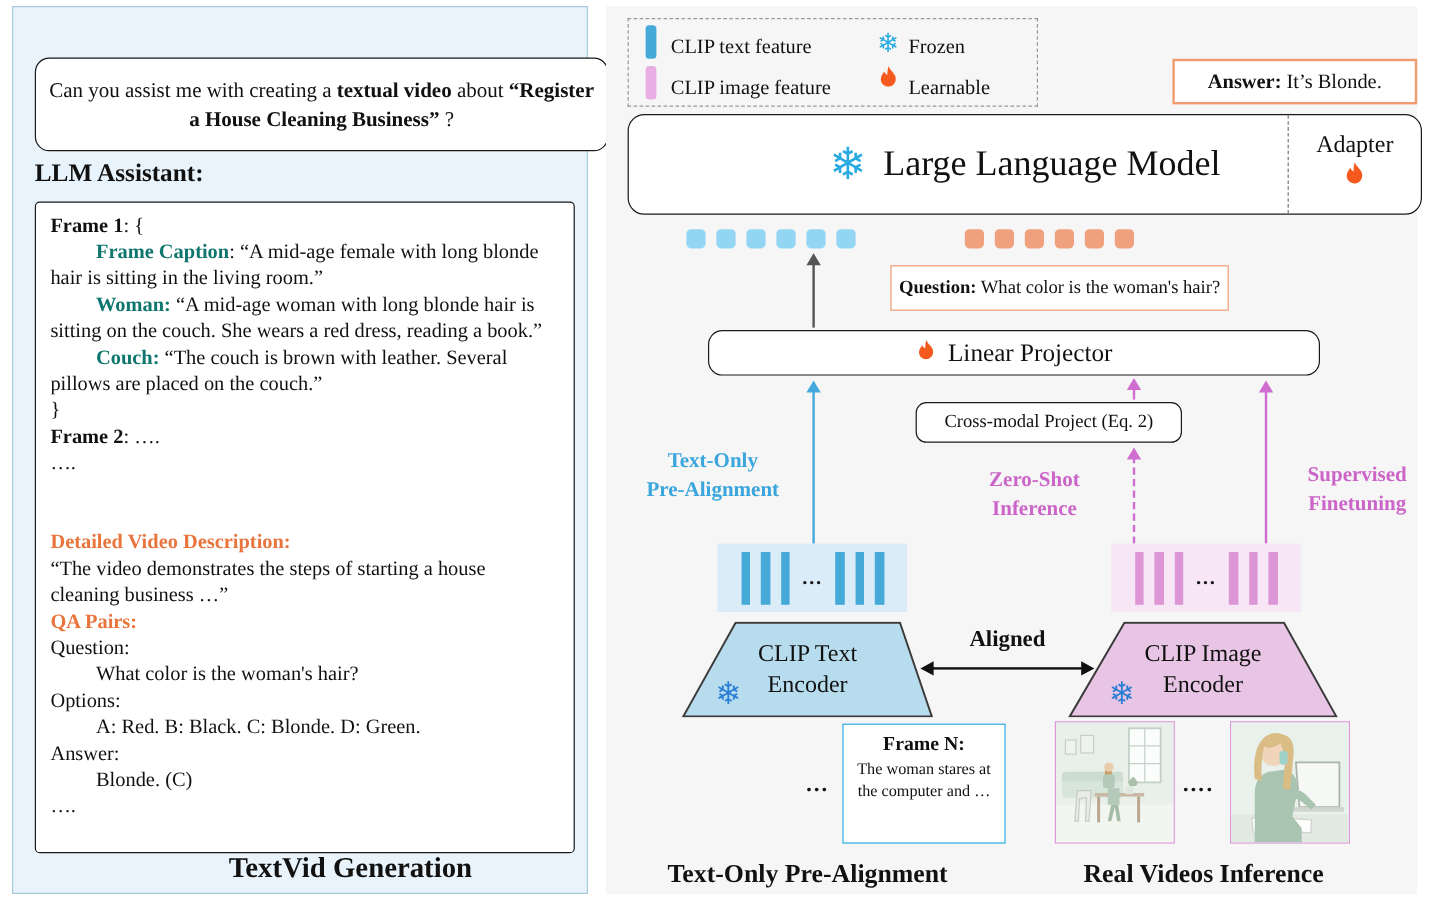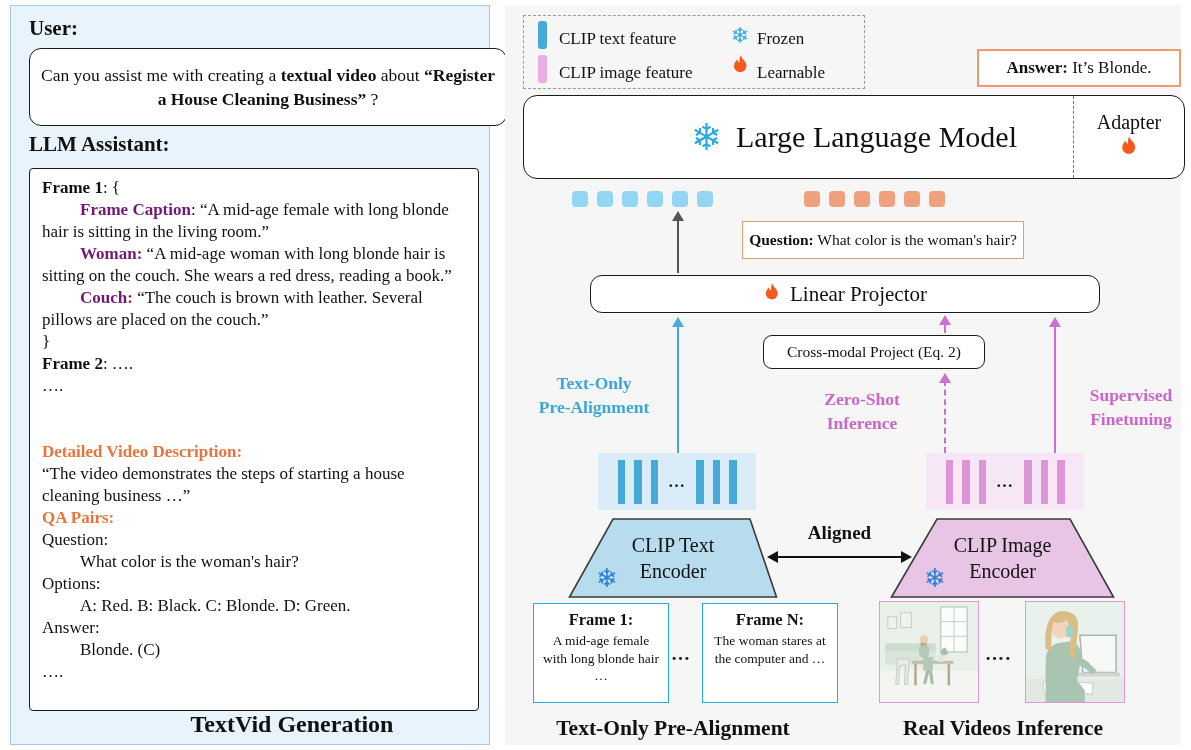--- a/index.html
+++ b/index.html
@@ -9,21 +9,21 @@
   .left-panel{position:absolute;left:10px;top:5px;width:480px;height:740px;background:#e9f3fb;border:1px solid #a9c9dc;box-sizing:border-box;}
   .lp-heading{font-weight:bold;font-size:21px;margin:10px 0 0 18px;}
   .user-box{position:absolute;left:18px;top:42px;width:478px;height:78px;background:#fff;border:1.4px solid #1a1a1a;border-radius:12px;box-sizing:border-box;
             display:flex;align-items:center;justify-content:center;text-align:center;font-size:17.5px;line-height:24px;padding:4px 10px;}
   .lp-heading2{position:absolute;left:18px;top:126px;font-weight:bold;font-size:21px;}
   .assistant-box{position:absolute;left:18px;top:162px;width:450px;height:543px;background:#fff;border:1.4px solid #1a1a1a;border-radius:4px;box-sizing:border-box;
                  padding:8px 12px;font-size:17px;line-height:22px;overflow:hidden;}
   .para{text-indent:0;}
   .para.indent{text-indent:38px;}
   .b{font-weight:bold;}
-  .cyan{color:#701a75;font-weight:bold;text-align:center;}
+  .cyan{color:#0f766e;font-weight:bold;text-align:center;}
   .orange{color:#e9743c;font-weight:bold;}
   .left-caption{position:absolute;left:0;bottom:6px;width:100%;text-align:center;font-weight:bold;font-size:24px;margin-left:42px;}
 
   
   .right-panel{position:absolute;left:505px;top:5px;width:676px;height:740px;background:#f6f6f6;}
 
   .legend{position:absolute;left:18px;top:10px;width:342px;height:74px;border:1px dashed #999;box-sizing:border-box;
           display:flex;flex-direction:column;justify-content:center;gap:6px;padding:4px 10px;}
   .legend-row{display:flex;align-items:flex-end;font-size:17px;}
   .swatch{width:9px;height:28px;border-radius:3px;margin:0 12px 0 4px;}
@@ -96,21 +96,20 @@
   .vframe svg{display:block;width:100%;height:100%;}
 
   .rp-caption{position:absolute;top:711px;width:280px;text-align:center;font-weight:bold;font-size:21.5px;}
 </style>
 </head>
 <body>
 
 <div class="page">
 
   <div class="left-panel">
-    <div class="lp-heading">User:</div>
     <div class="user-box">
       <div><span>Can you assist me with creating a </span><span class="b">textual video</span><span> about </span><span class="b">“Register a House Cleaning Business”</span><span> ?</span></div>
     </div>
     <div class="lp-heading2">LLM Assistant:</div>
     <div class="assistant-box">
       <div>
           <div class="para"><span class="b">Frame 1</span><span>: {</span></div>
           <div class="para indent"><span class="cyan">Frame Caption</span><span>: “A mid-age female with long blonde hair is sitting in the living room.”</span></div>
           <div class="para indent"><span class="cyan">Woman:</span><span> “A mid-age woman with long blonde hair is sitting on the couch. She wears a red dress, reading a book.”</span></div>
           <div class="para indent"><span class="cyan">Couch:</span><span> “The couch is brown with leather. Several pillows are placed on the couch.”</span></div>
@@ -282,24 +281,20 @@
       <svg width="225" height="80" viewBox="0 0 225 80">
           <polygon points="47,1 180,1 223.5,79 1.5,79" fill="#e8c5e5" stroke="#3a3a3a" stroke-width="1.6"></polygon>
         </svg>
       <div class="trap-label">
         <div>CLIP Image</div>
         <div>Encoder</div>
       </div>
       <span class="trap-snow" style="left:34px;bottom:4px;">❄</span>
     </div>
 
-    <div class="frame-box" style="left:28px;top:598px;">
-      <div class="frame-title">Frame 1:</div>
-      <div class="frame-body">A mid-age female with long blonde hair …</div>
-    </div>
     <div class="dots" style="left:166px;top:638px;">…</div>
     <div class="frame-box" style="left:197px;top:598px;">
       <div class="frame-title">Frame N:</div>
       <div class="frame-body">The woman stares at the computer and …</div>
     </div>
 
     <div class="vframe" style="left:374px;top:596px;">
       <svg viewBox="0 0 100 102">
         <rect x="0" y="0" width="100" height="70" fill="#e9efe9"></rect>
         <rect x="0" y="70" width="100" height="32" fill="#f2f5f0"></rect>

